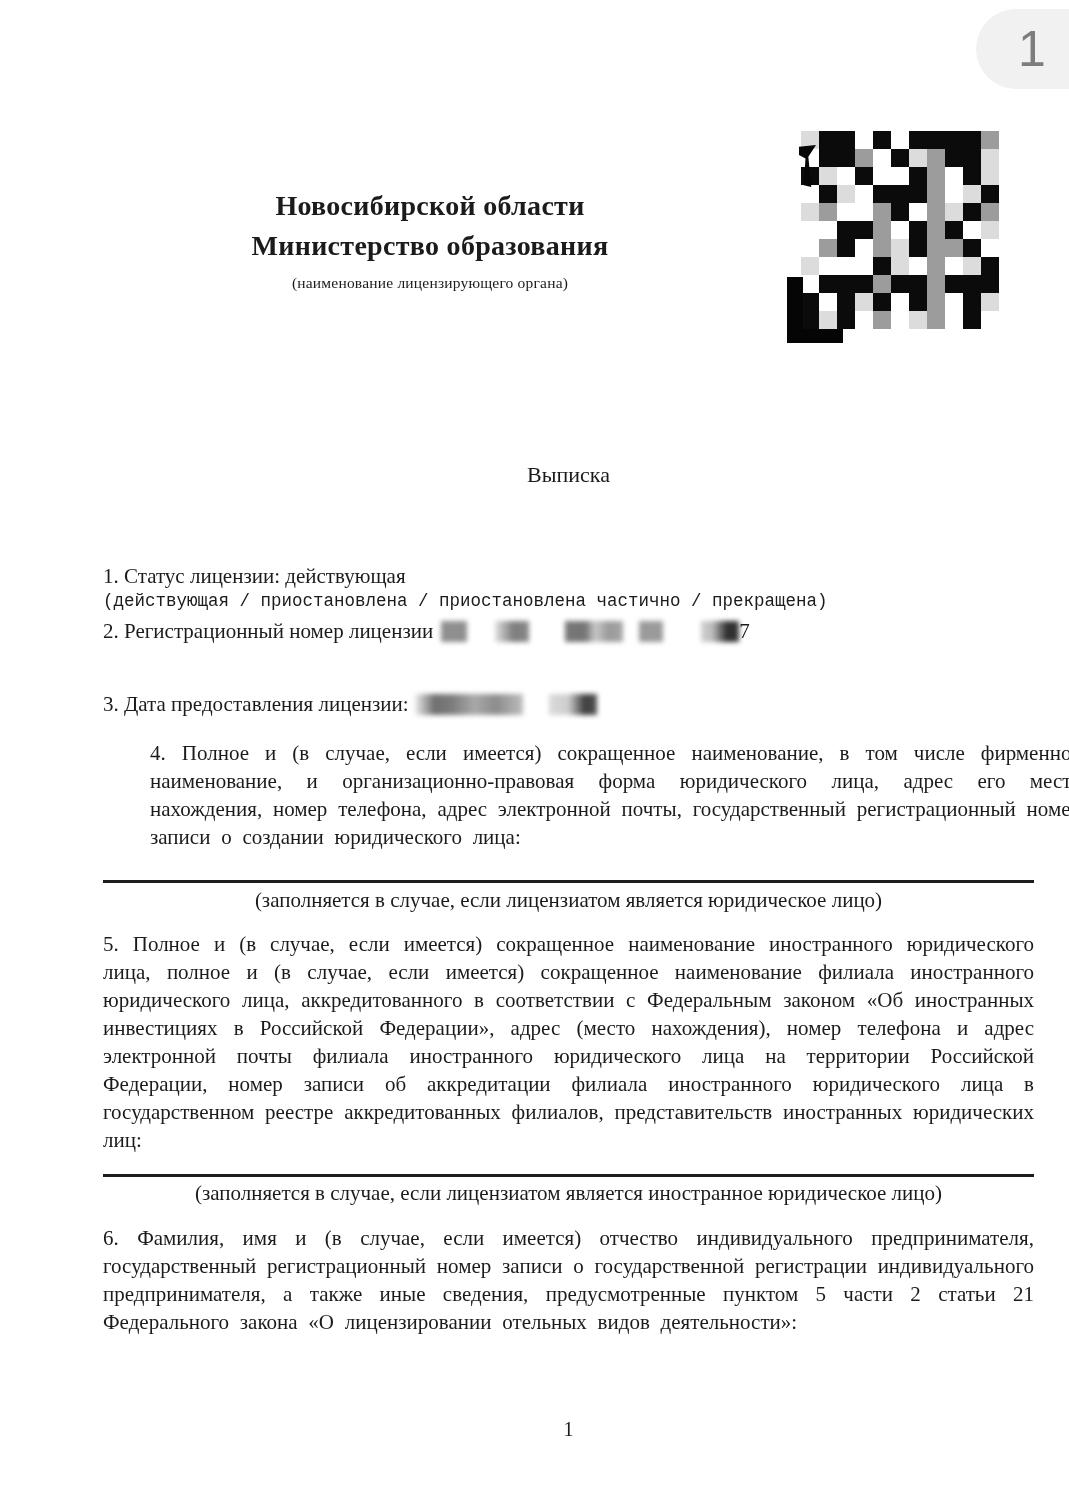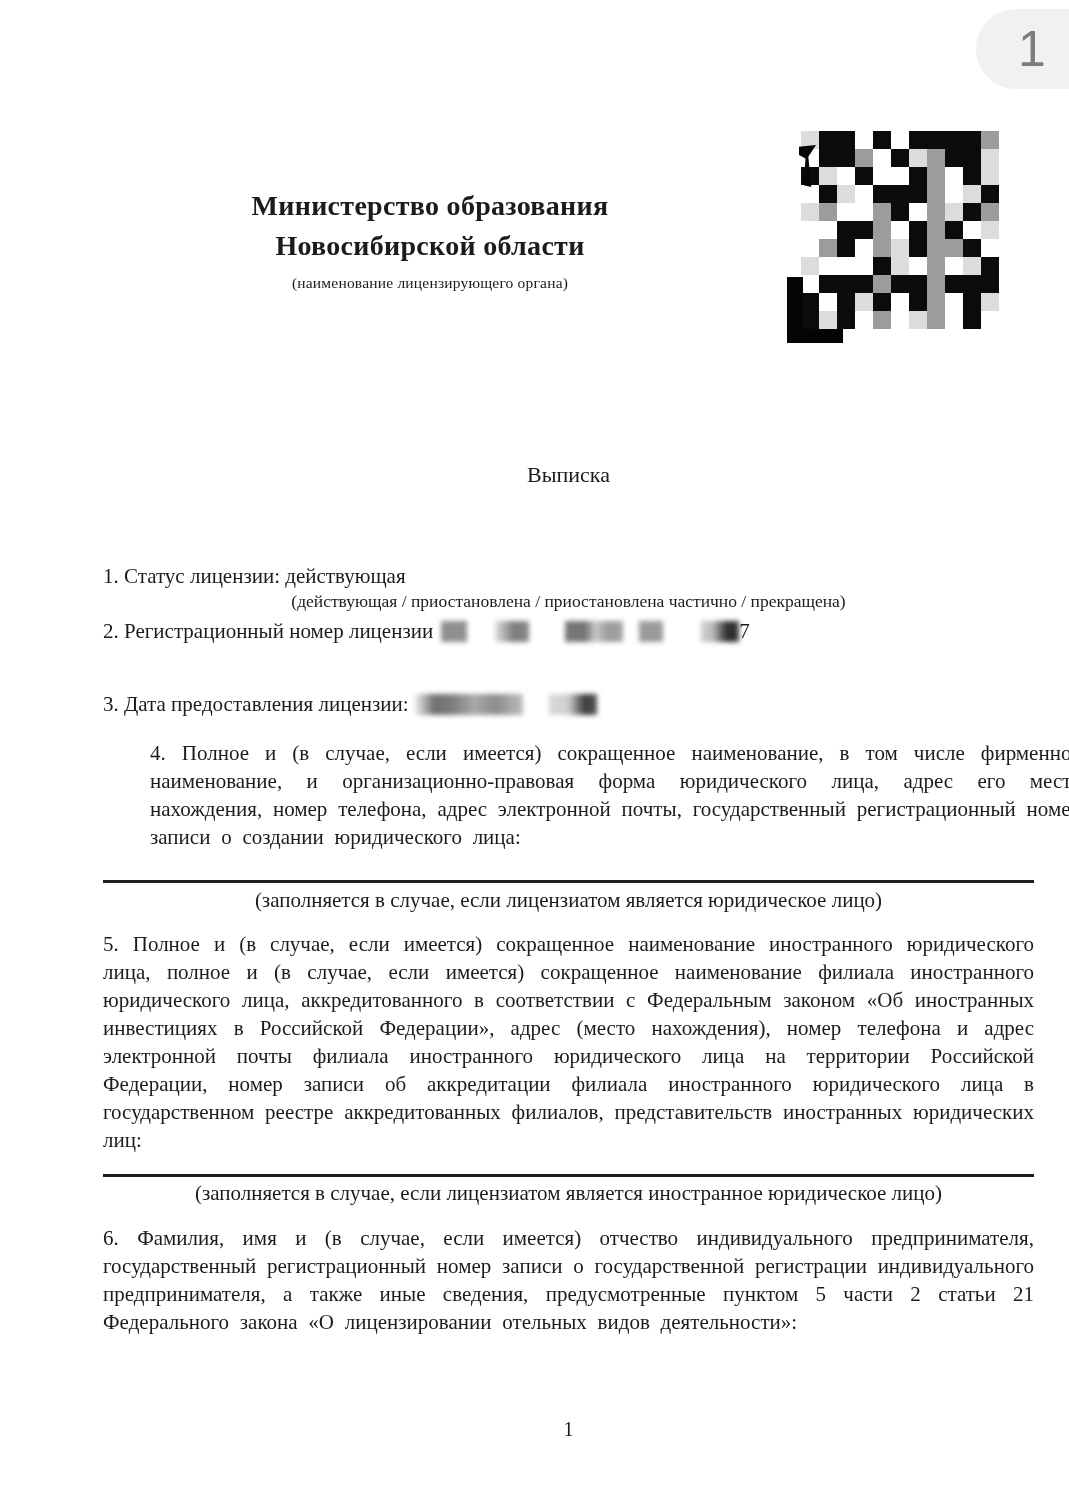--- a/index.html
+++ b/index.html
@@ -54,21 +54,21 @@
   .rb-a{width:26px;background:#8f8f8f;margin-left:8px;}
   .rb-b{width:34px;background:linear-gradient(90deg,#e0e0e0 0%,#7c7c7c 55%,#8a8a8a 100%);margin-left:28px;}
   .rb-c{width:58px;background:linear-gradient(90deg,#777777 0%,#747474 35%,#c9c9c9 52%,#9a9a9a 75%,#a5a5a5 100%);margin-left:36px;}
   .rb-d{width:24px;background:#9a9a9a;margin-left:16px;}
   .rb-e{width:38px;background:linear-gradient(90deg,#cfcfcf 0%,#bdbdbd 30%,#2b2b2b 70%,#3a3a3a 100%);margin-left:38px;}
   .rb-f{width:108px;background:linear-gradient(90deg,#ececec 0%,#6f6f6f 18%,#7d7d7d 35%,#a9a9a9 55%,#8c8c8c 75%,#bdbdbd 100%);margin-left:6px;}
   .rb-g{width:48px;background:linear-gradient(90deg,#d9d9d9 0%,#cfcfcf 40%,#3c3c3c 75%,#565656 100%);margin-left:26px;}
   
   .field{position:absolute;left:103px;font-size:21px;white-space:nowrap;}
   .f1{top:564px;}
-  .f1cap{position:absolute;left:103px;top:591px;width:931px;text-align:center;font-size:17.5px;}
+  .f1cap{position:absolute;left:103px;top:591px;width:931px;font-size:17.5px;font-family:Liberation Mono, monospace;}
   .f2{top:619px;}
   .f3{top:692px;}
   
   .para{
     position:absolute;left:103px;width:931px;
     font-size:21px;line-height:28px;text-align:justify;word-spacing:5.5px;
   }
   .p4{top:739px;margin-left:47px;}
   .p5{top:930px;}
   .p6{top:1224px;}
@@ -210,22 +210,22 @@
       <div class="c2"></div>
       <div class="c0"></div>
       <div class="c3"></div>
       <div class="c2"></div>
       <div class="c0"></div>
       <div class="c1"></div>
       <div class="c0"></div>
     </div>
 
   <div class="org">
+    <div>Новосибирской области</div>
     <div>Министерство образования</div>
-    <div>Новосибирской области</div>
     <div class="org-cap">(наименование лицензирующего органа)</div>
   </div>
 
   <div class="title">
     <div>Выписка</div>
   </div>
 
   <div class="field f1">1. Статус лицензии: действующая</div>
   <div class="f1cap">(действующая / приостановлена / приостановлена частично / прекращена)</div>
 

